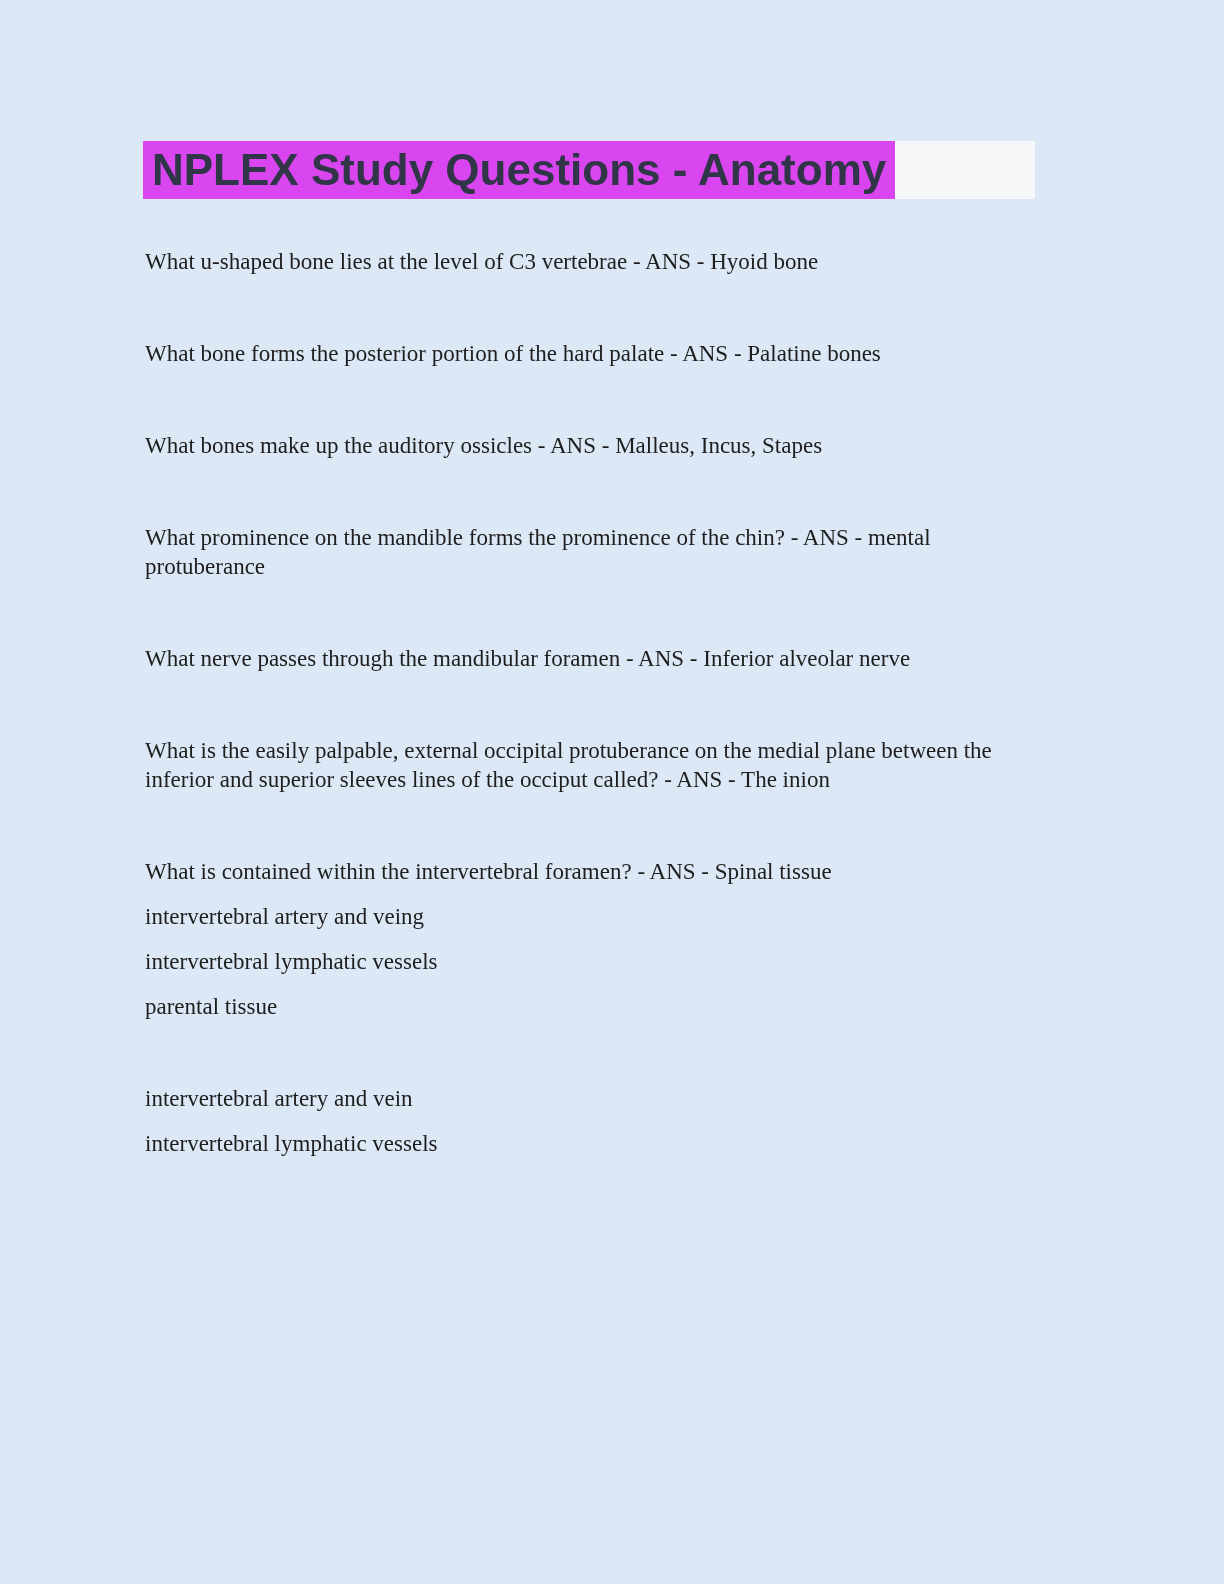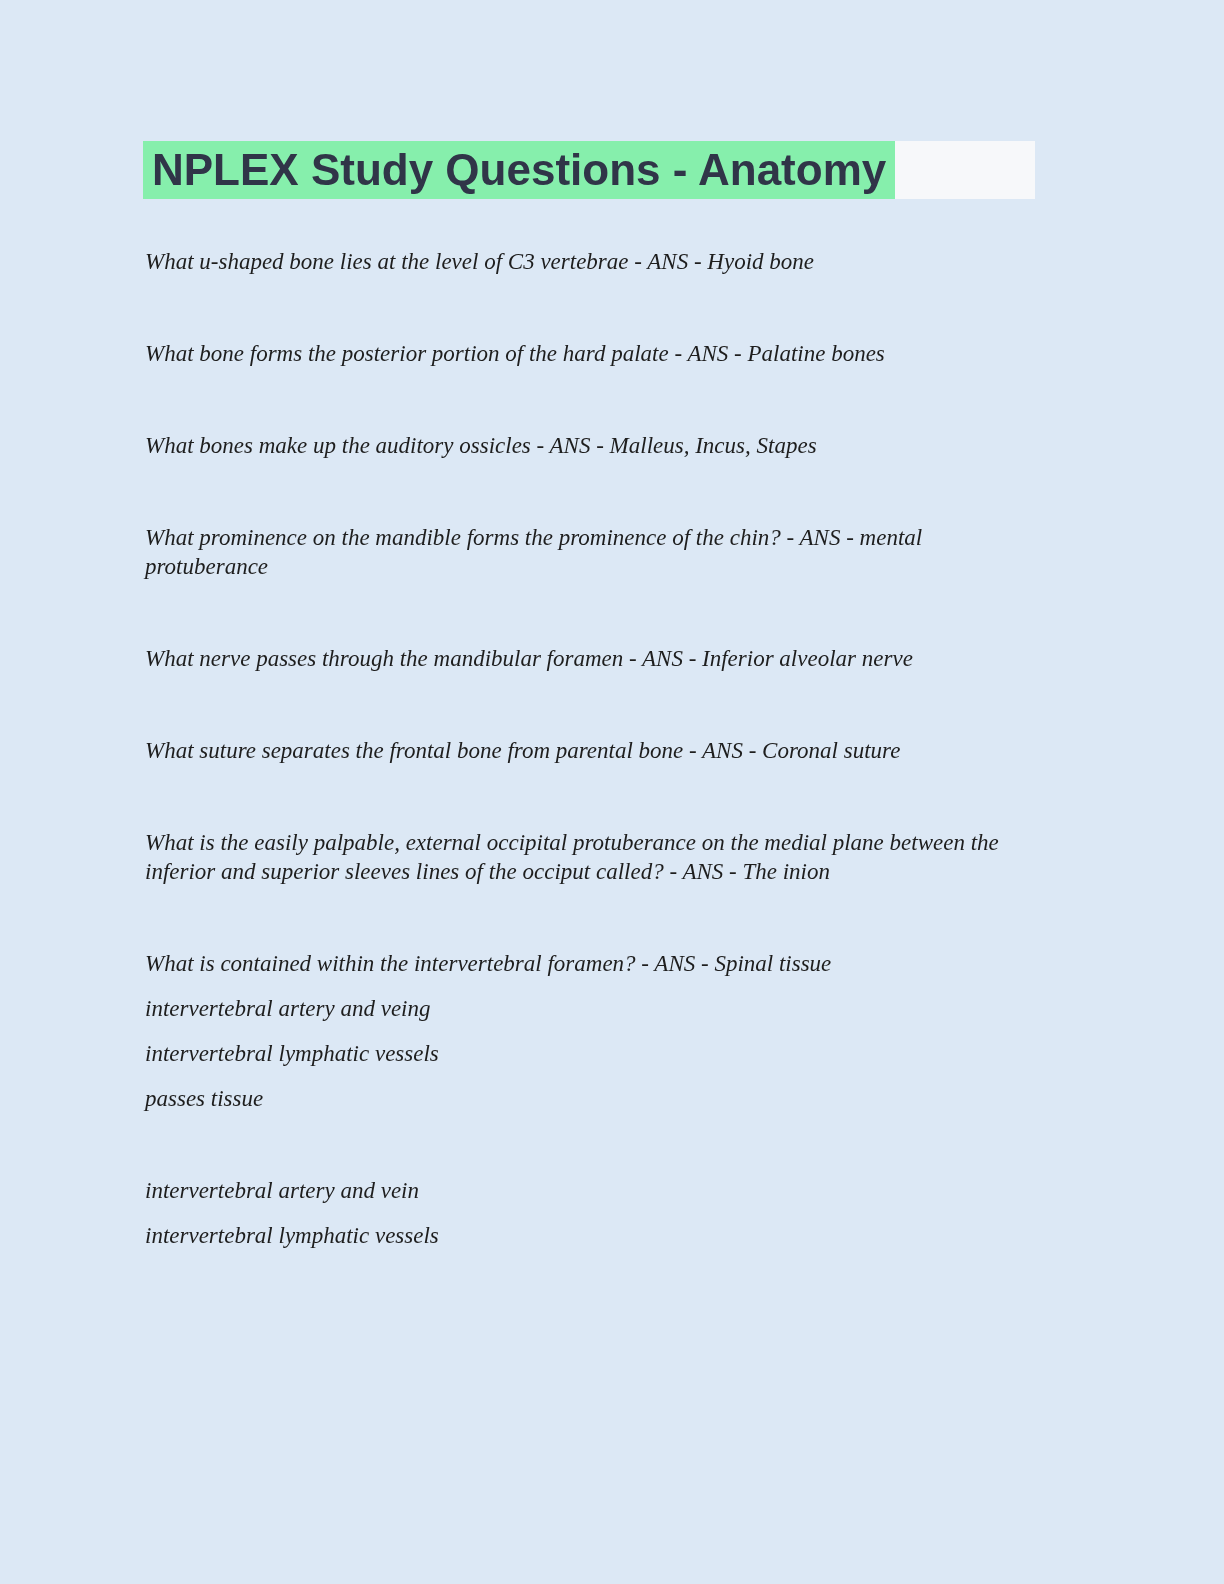--- a/index.html
+++ b/index.html
@@ -26,38 +26,37 @@
     height: 58px;
   }
   .doc-title {
     margin: 0;
     font-family: "Liberation Sans", sans-serif;
     font-weight: 700;
     font-size: 44px;
     line-height: 58px;
     letter-spacing: 0px;
     color: #303548;
-    background: #86efac;
+    background: #d946ef;
     padding: 0 9px;
     white-space: nowrap;
   }
   .title-side {
     width: 140px;
     height: 58px;
     background: #f7f8fa;
   }
   .content {
     margin: 48px 0 0 145px;
     width: 950px;
     color: #1e1e1e;
     font-size: 23px;
   }
   .qa-block {
     margin-top: 63px;
-    font-style: italic;
   }
   .qa-block:first-child {
     margin-top: 0;
   }
   .para {
     margin: 16px 0 0 0;
     padding: 0;
   }
   .para:first-child {
     margin-top: 0;
@@ -104,45 +103,40 @@
       </p>
     </section>
 
     <section class="qa-block">
       <p class="para">
         <span class="line" style="display:block">What nerve passes through the mandibular foramen - ANS - Inferior alveolar nerve</span>
       </p>
     </section>
 
 
-    <section class="qa-block">
-      <p class="para">
-        <span class="line" style="display:block">What suture separates the frontal bone from parental bone - ANS - Coronal suture</span>
-      </p>
-    </section>
 
     <section class="qa-block">
       <p class="para">
         <span class="line" style="display:block">What is the easily palpable, external occipital protuberance on the medial plane between the</span>
         <span class="line" style="display:block">inferior and superior sleeves lines of the occiput called? - ANS - The inion</span>
       </p>
     </section>
 
     <section class="qa-block">
       <p class="para">
         <span class="line" style="display:block">What is contained within the intervertebral foramen? - ANS - Spinal tissue</span>
       </p>
       <p class="para">
         <span class="line" style="display:block">intervertebral artery and veing</span>
       </p>
       <p class="para">
         <span class="line" style="display:block">intervertebral lymphatic vessels</span>
       </p>
       <p class="para">
-        <span class="line" style="display:block">passes tissue</span>
+        <span class="line" style="display:block">parental tissue</span>
       </p>
     </section>
 
     <section class="qa-block">
       <p class="para">
         <span class="line" style="display:block">intervertebral artery and vein</span>
       </p>
       <p class="para">
         <span class="line" style="display:block">intervertebral lymphatic vessels</span>
       </p>

